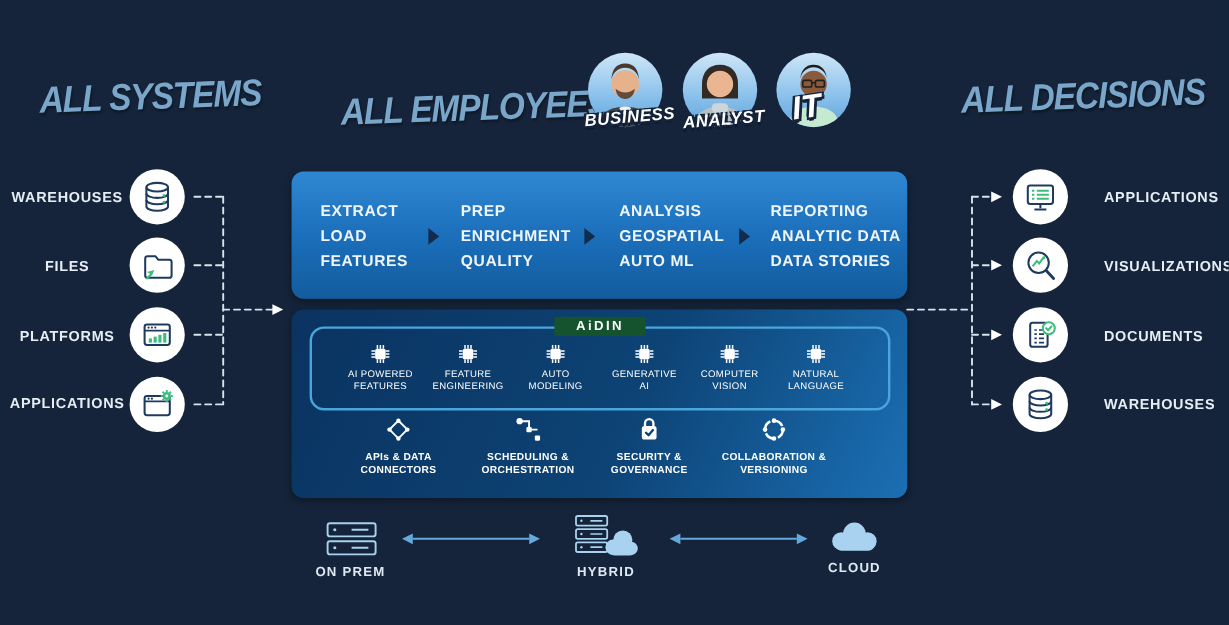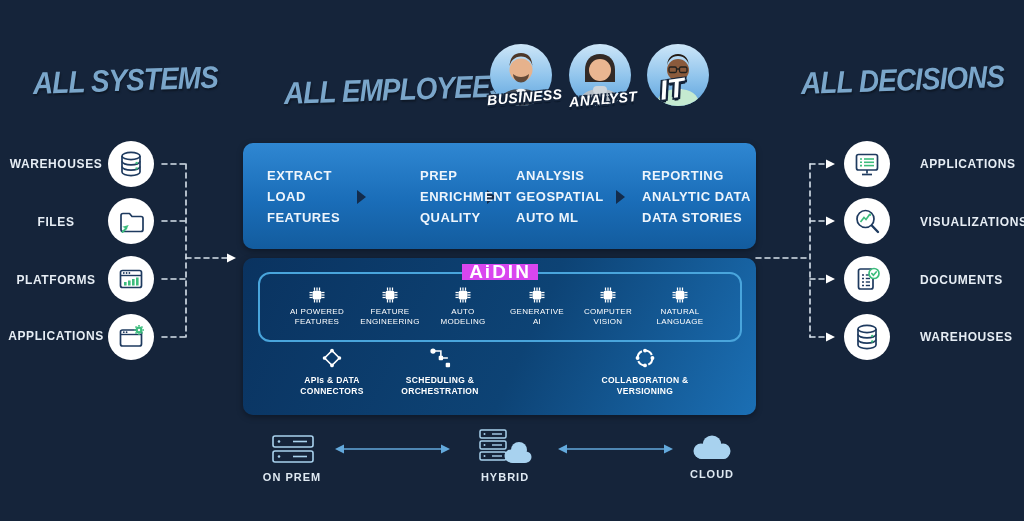--- a/index.html
+++ b/index.html
@@ -8,21 +8,21 @@
   .src-label,.out-label{position:absolute;width:110px;text-align:center;font-size:12px;font-weight:bold;color:#e6edf4;letter-spacing:.6px;}
   .out-label{width:120px;text-align:left;}
   .circle-icon{position:absolute;width:46px;height:46px;border-radius:50%;background:#ffffff;display:flex;align-items:center;justify-content:center;}
   .pipeline-box{position:absolute;left:243px;top:143px;width:513px;height:106px;border-radius:10px;background:linear-gradient(180deg,#2f87d2 0%,#1a6db8 55%,#135c9e 100%);box-shadow:0 2px 6px rgba(0,0,0,.35);}
   .stage-col{position:absolute;top:165px;color:#eef5fc;font-weight:bold;font-size:13px;letter-spacing:.5px;}
   .stage-line{height:21px;line-height:21px;white-space:nowrap;}
   .divider{position:absolute;top:160px;width:2px;height:72px;background:#132c4c;}
   .divider-tri{position:absolute;top:190px;width:0;height:0;border-left:9px solid #132c4c;border-top:7px solid transparent;border-bottom:7px solid transparent;}
   .aidin-box{position:absolute;left:243px;top:258px;width:513px;height:157px;border-radius:10px;background:linear-gradient(115deg,#0a3360 0%,#0d4375 55%,#1b6fb4 100%);box-shadow:0 2px 6px rgba(0,0,0,.35);}
   .aidin-inner{position:absolute;left:258px;top:272px;width:480px;height:66px;border:2px solid #49a5dc;border-radius:12px;}
-  .aidin-title{position:absolute;left:462px;top:264px;width:76px;height:16px;line-height:16px;text-align:center;color:#ffffff;font-weight:bold;font-size:19px;letter-spacing:2px;background:#d946ef;z-index:2;}
+  .aidin-title{position:absolute;left:462px;top:264px;width:76px;height:16px;line-height:16px;text-align:center;color:#ffffff;font-weight:bold;font-size:11px;letter-spacing:2px;background:#14532d;z-index:2;}
   .chip{position:absolute;width:78px;text-align:center;color:#ffffff;top:285px;}
   .chip-label{margin-top:2px;font-size:8px;font-weight:normal;letter-spacing:.3px;line-height:1.3;white-space:pre-line;}
   .cap{position:absolute;width:118px;text-align:center;color:#ffffff;top:344px;}
   .cap-label{margin-top:3px;font-size:8.5px;font-weight:bold;letter-spacing:.3px;line-height:1.35;white-space:pre-line;}
   .infra-label{position:absolute;width:100px;text-align:center;font-size:11px;font-weight:bold;color:#dfe9f2;letter-spacing:1px;}
   .avatar{position:absolute;width:62px;height:62px;border-radius:50%;overflow:hidden;background:linear-gradient(180deg,#cde6f8 0%,#8ec3ec 55%,#5fa4dd 100%);}
   .av-label{position:absolute;font-weight:bold;font-style:italic;color:#ffffff;font-size:14px;letter-spacing:.5px;white-space:nowrap;z-index:3;transform:rotate(-5deg);text-shadow:-2px -1px 0 #15243a,2px -1px 0 #15243a,-2px 2px 0 #15243a,2px 2px 0 #15243a,0 3px 0 #0d1a2c;}
   .av-label-big{font-size:27px;transform:rotate(-8deg);}
   .connector{position:absolute;}
   svg{display:block;}
@@ -150,21 +150,21 @@
   </div>
   <div class="divider-tri" style="left:357px;"></div>
   <div class="divider-tri" style="left:487px;"></div>
   <div class="divider-tri" style="left:616px;"></div>
 
   <div class="stage-col" style="left:267px;">
     <div class="stage-line">EXTRACT</div>
     <div class="stage-line">LOAD</div>
     <div class="stage-line">FEATURES</div>
   </div>
-  <div class="stage-col" style="left:384px;margin-left:36px;">
+  <div class="stage-col" style="left:384px;">
     <div class="stage-line">PREP</div>
     <div class="stage-line">ENRICHMENT</div>
     <div class="stage-line">QUALITY</div>
   </div>
   <div class="stage-col" style="left:516px;">
     <div class="stage-line">ANALYSIS</div>
     <div class="stage-line">GEOSPATIAL</div>
     <div class="stage-line">AUTO ML</div>
   </div>
   <div class="stage-col" style="left:642px;">
@@ -317,20 +317,29 @@
   </div>
   <div class="cap" style="left:381px;">
     <svg width="28" height="28" viewBox="0 0 32 32" style="margin:0 auto;">
       <circle cx="8" cy="8" r="3" fill="#ffffff"></circle>
       <path d="M8 8h9v8h8" fill="none" stroke="#ffffff" stroke-width="1.8"></path>
       <rect x="14.5" y="13.5" width="5" height="5" rx="1" fill="#ffffff"></rect>
       <rect x="22.5" y="21.5" width="5" height="5" rx="1" fill="#ffffff"></rect>
     </svg>
     <div class="cap-label">SCHEDULING &amp;
 ORCHESTRATION</div>
+  </div>
+  <div class="cap" style="left:482px;">
+    <svg width="28" height="28" viewBox="0 0 32 32" style="margin:0 auto;">
+      <path d="M12 13v-3a4 4 0 0 1 8 0v3" fill="none" stroke="#ffffff" stroke-width="2.2"></path>
+      <rect x="9" y="12.5" width="14" height="13" rx="2.5" fill="#ffffff"></rect>
+      <path d="M13 19l2.4 2.4 4.2-5" fill="none" stroke="#0d4273" stroke-width="2.2" stroke-linecap="round" stroke-linejoin="round"></path>
+    </svg>
+    <div class="cap-label">SECURITY &amp;
+GOVERNANCE</div>
   </div>
   <div class="cap" style="left:586px;">
     <svg width="28" height="28" viewBox="0 0 32 32" style="margin:0 auto;">
       <circle cx="16" cy="16" r="8.5" fill="none" stroke="#ffffff" stroke-width="2.4" stroke-dasharray="9.4 4"></circle>
       <circle cx="16" cy="7.5" r="2.2" fill="#ffffff"></circle>
       <circle cx="24.5" cy="16" r="2.2" fill="#ffffff"></circle>
       <circle cx="16" cy="24.5" r="2.2" fill="#ffffff"></circle>
       <circle cx="7.5" cy="16" r="2.2" fill="#ffffff"></circle>
     </svg>
     <div class="cap-label">COLLABORATION &amp;

